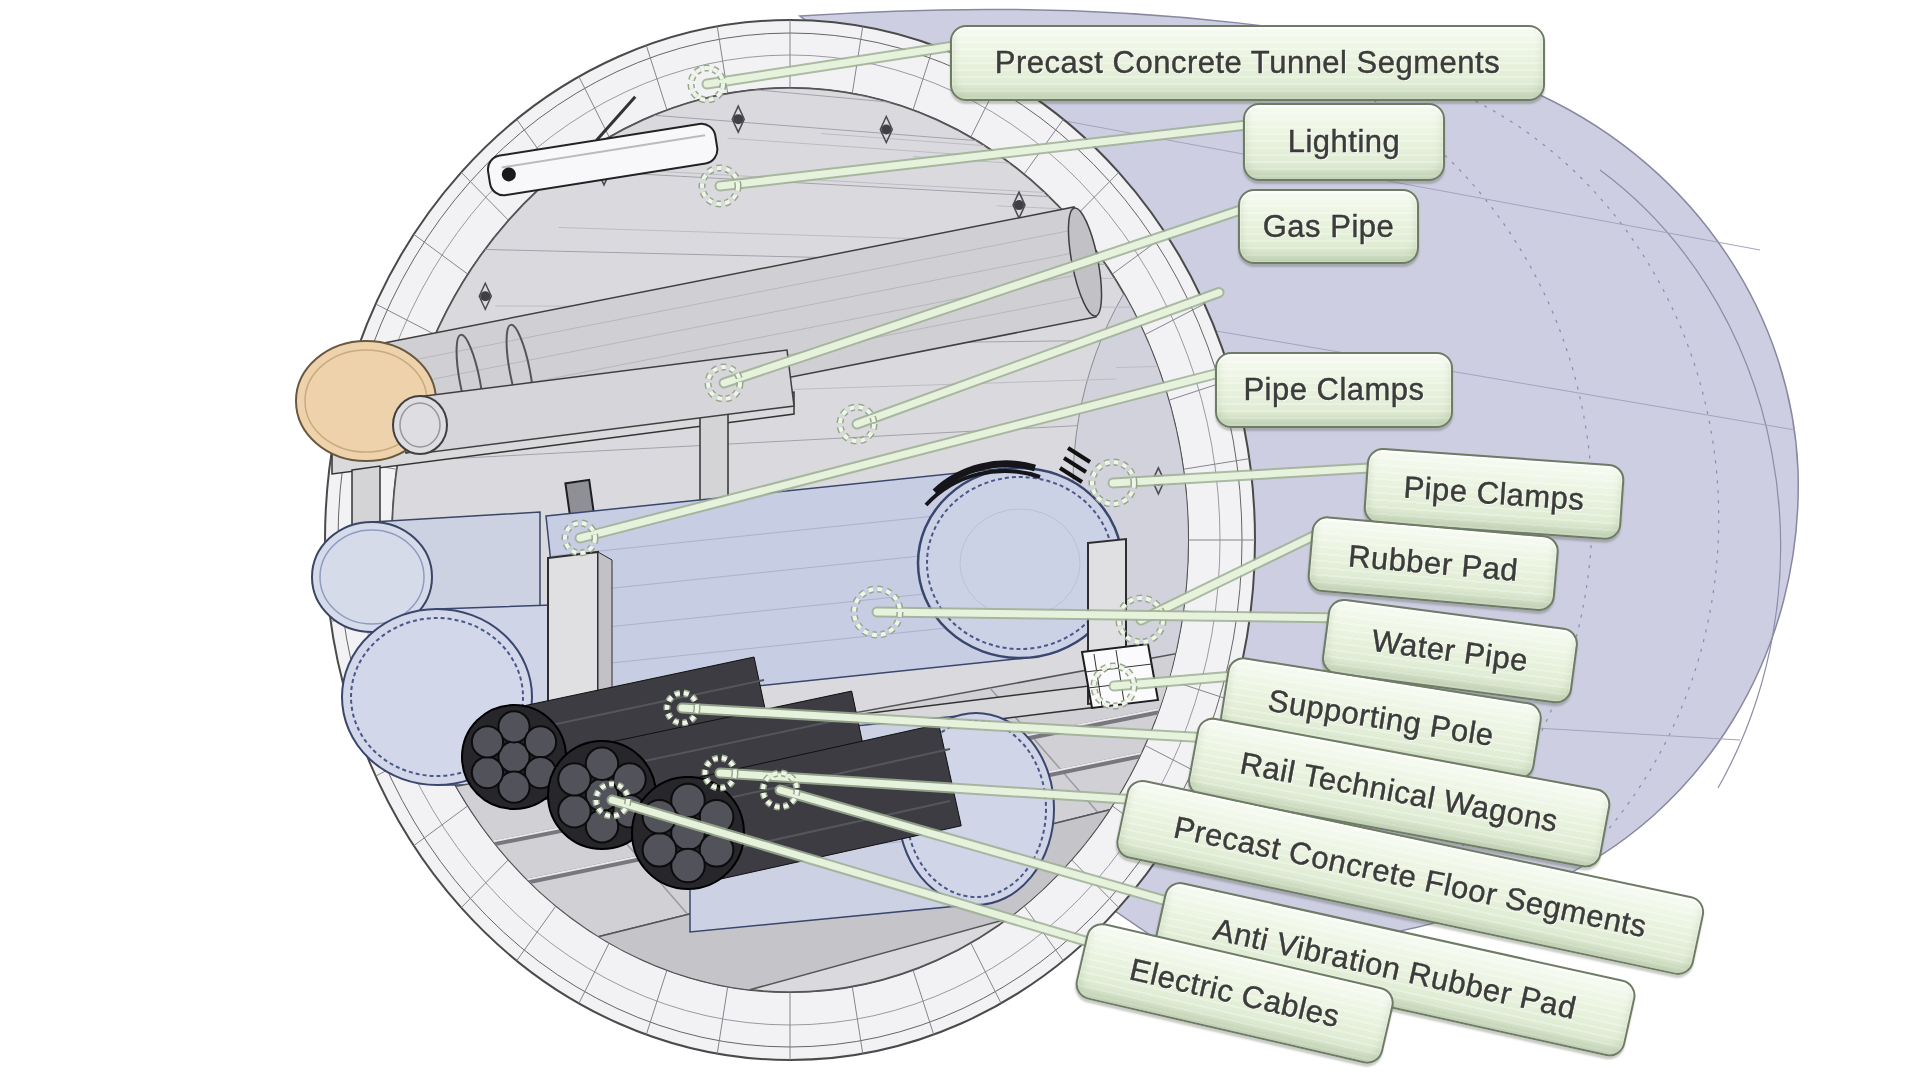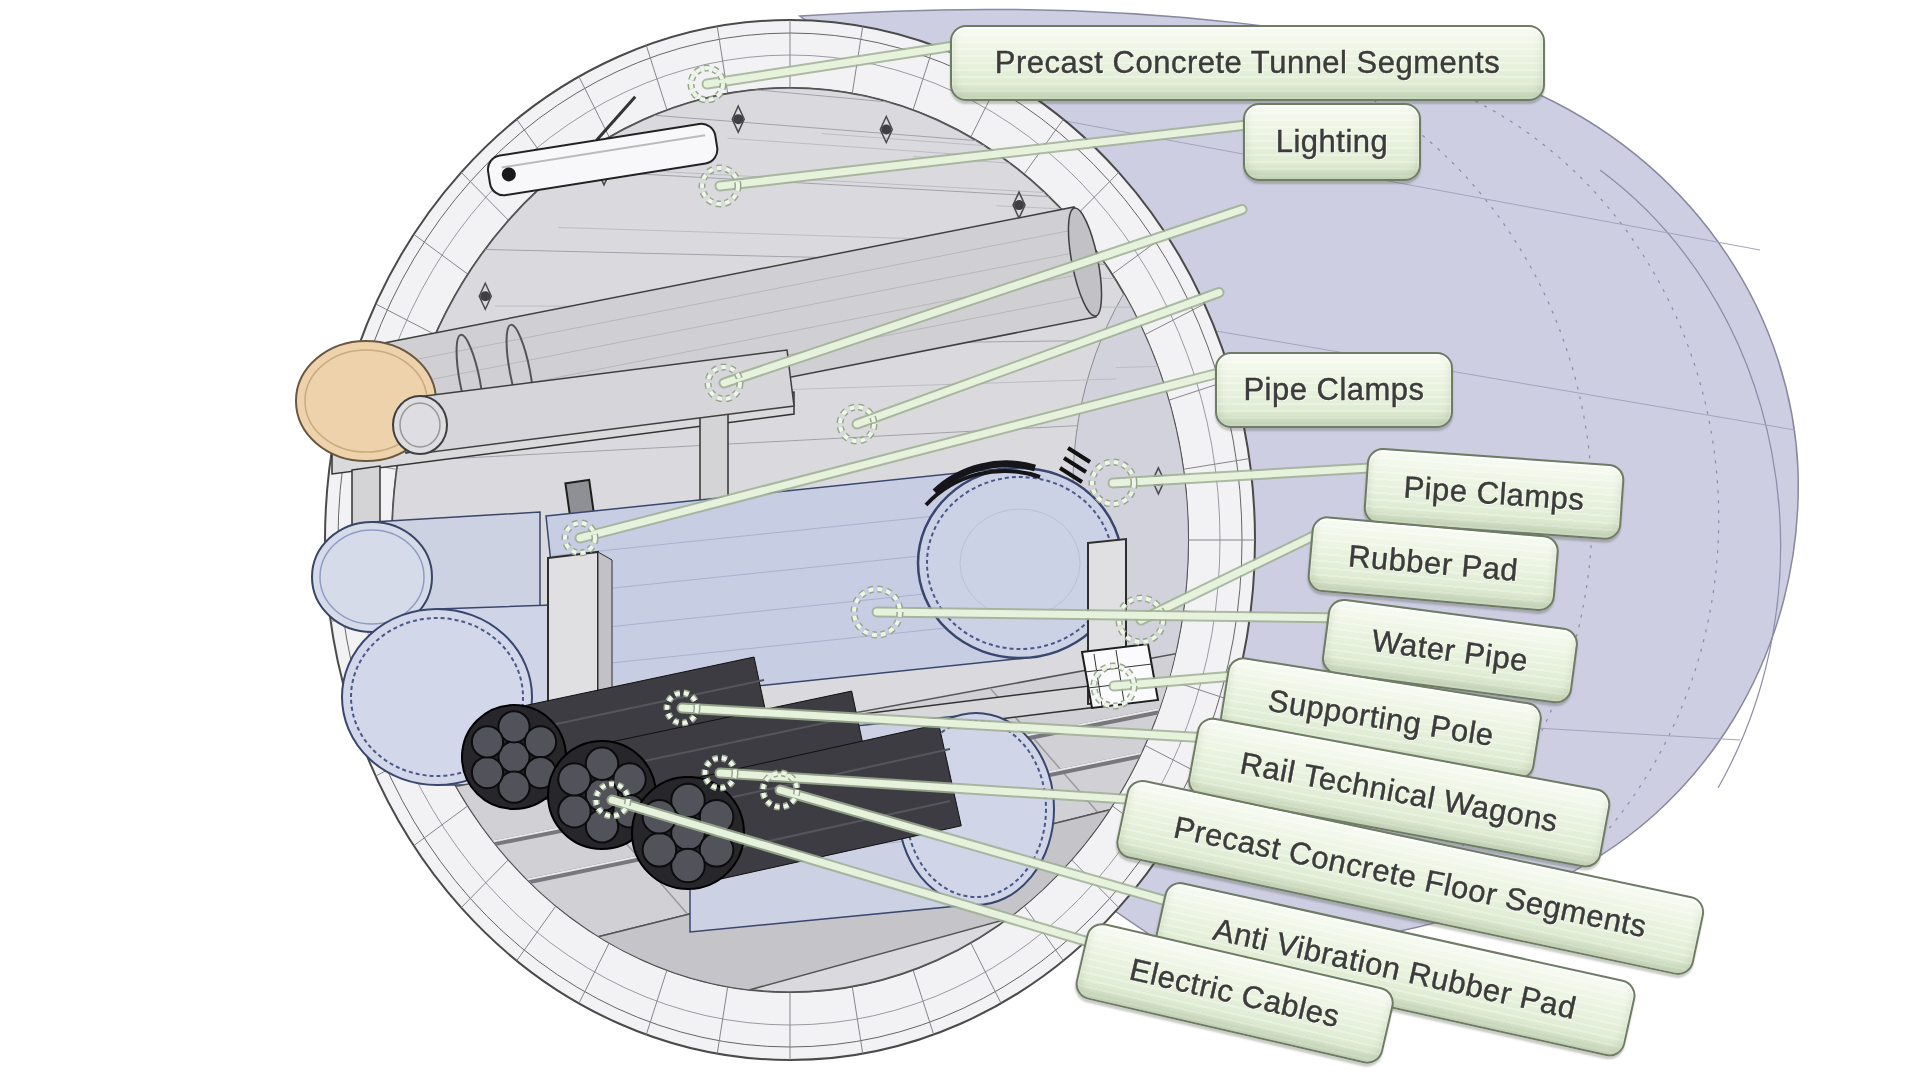--- a/index.html
+++ b/index.html
@@ -380,21 +380,22 @@
         <circle cx="780" cy="790" r="17" fill="none" stroke="#eef6e7" stroke-width="4" stroke-dasharray="5 4"></circle>
         <line x1="1085.2269088805892" y1="941.0004325266242" x2="612" y2="800" stroke="#9fb194" stroke-width="11" stroke-linecap="round" opacity="0.85"></line>
         <line x1="1085.2269088805892" y1="941.0004325266242" x2="612" y2="800" stroke="#e7f2dc" stroke-width="7" stroke-linecap="round"></line>
         <circle cx="612" cy="800" r="16" fill="none" stroke="#97a78c" stroke-width="7" stroke-dasharray="5 4"></circle>
         <circle cx="612" cy="800" r="16" fill="none" stroke="#eef6e7" stroke-width="4" stroke-dasharray="5 4"></circle>
       </g>
 </svg>
 
 <div id="labels">
       <div class="callout" style="left: 950px; top: 8px; width: 595px; height: 76px; transform: rotate(0deg);">Precast Concrete Tunnel Segments</div>
-      <div class="callout" style="left: 1243px; top: 86px; width: 178px; height: 78px; transform: rotate(0deg);">Lighting</div>
+      <div class="callout" style="left: 1243px; top: 86px; width: 202px; height: 78px; transform: rotate(0deg);">Lighting</div>
+      <div class="callout" style="left: 1238px; top: 172px; width: 181px; height: 75px; transform: rotate(0deg);">Gas Pipe</div>
       <div class="callout" style="left: 1215px; top: 335px; width: 238px; height: 76px; transform: rotate(0deg);">Pipe Clamps</div>
       <div class="callout" style="left: 1368px; top: 430px; width: 258px; height: 76px; transform: rotate(4deg);">Pipe Clamps</div>
       <div class="callout" style="left: 1313px; top: 498px; width: 248px; height: 76px; transform: rotate(5deg);">Rubber Pad</div>
       <div class="callout" style="left: 1330px; top: 580px; width: 252px; height: 76px; transform: rotate(7.5deg);">Water Pipe</div>
       <div class="callout" style="left: 1230px; top: 638px; width: 318px; height: 78px; transform: rotate(9deg);">Supporting Pole</div>
       <div class="callout" style="left: 1200px; top: 698px; width: 420px; height: 80px; transform: rotate(10.5deg);">Rail Technical Wagons</div>
       <div class="callout" style="left: 1130px; top: 760px; width: 590px; height: 80px; transform: rotate(12deg);">Precast Concrete Floor Segments</div>
       <div class="callout" style="left: 1168px; top: 862px; width: 482px; height: 78px; transform: rotate(12.5deg);">Anti Vibration Rubber Pad</div>
       <div class="callout" style="left: 1090px; top: 903px; width: 315px; height: 78px; transform: rotate(13deg);">Electric Cables</div>
     </div>

